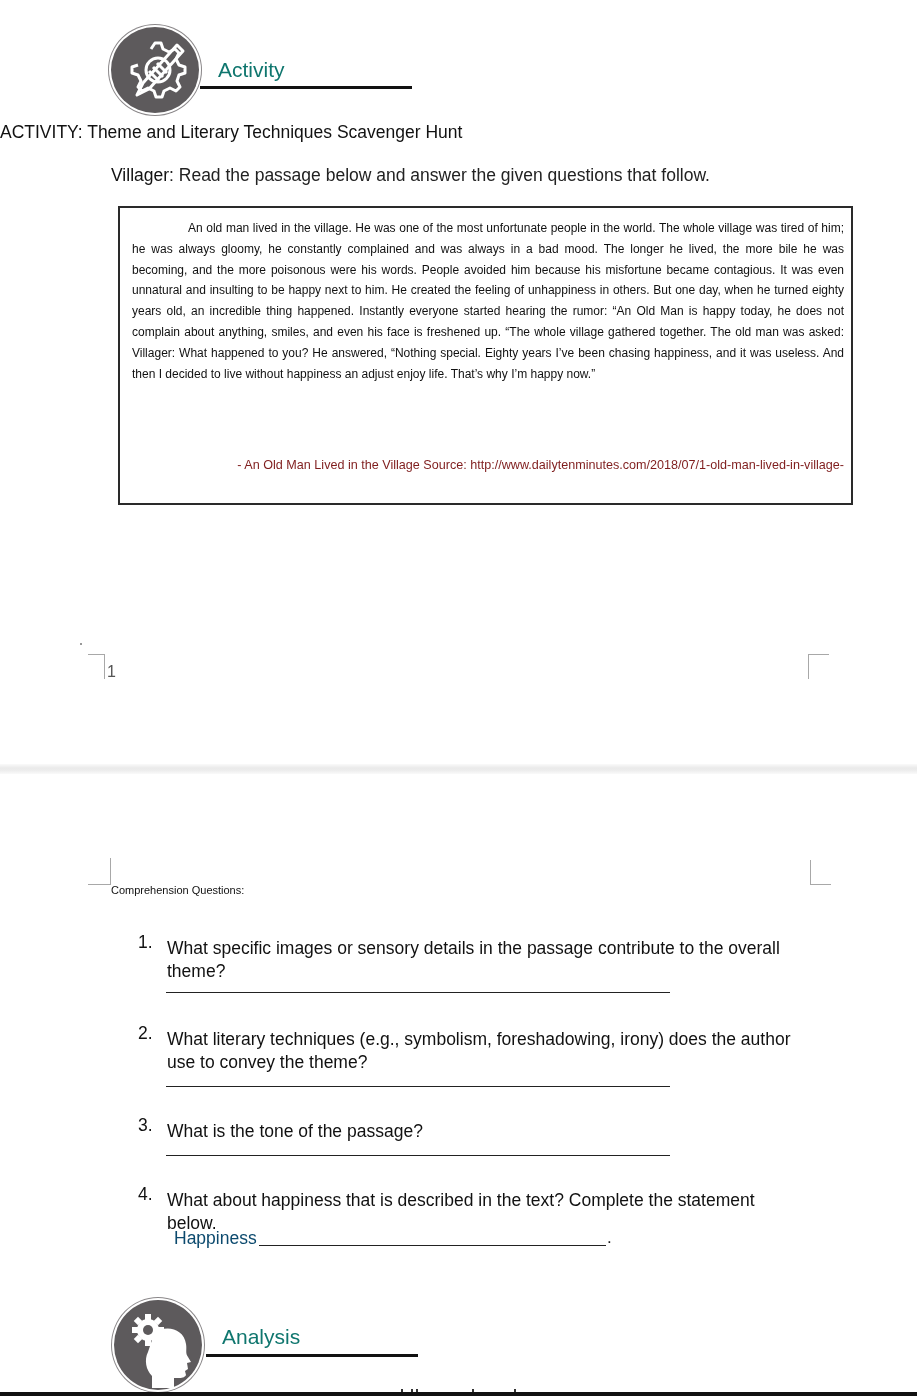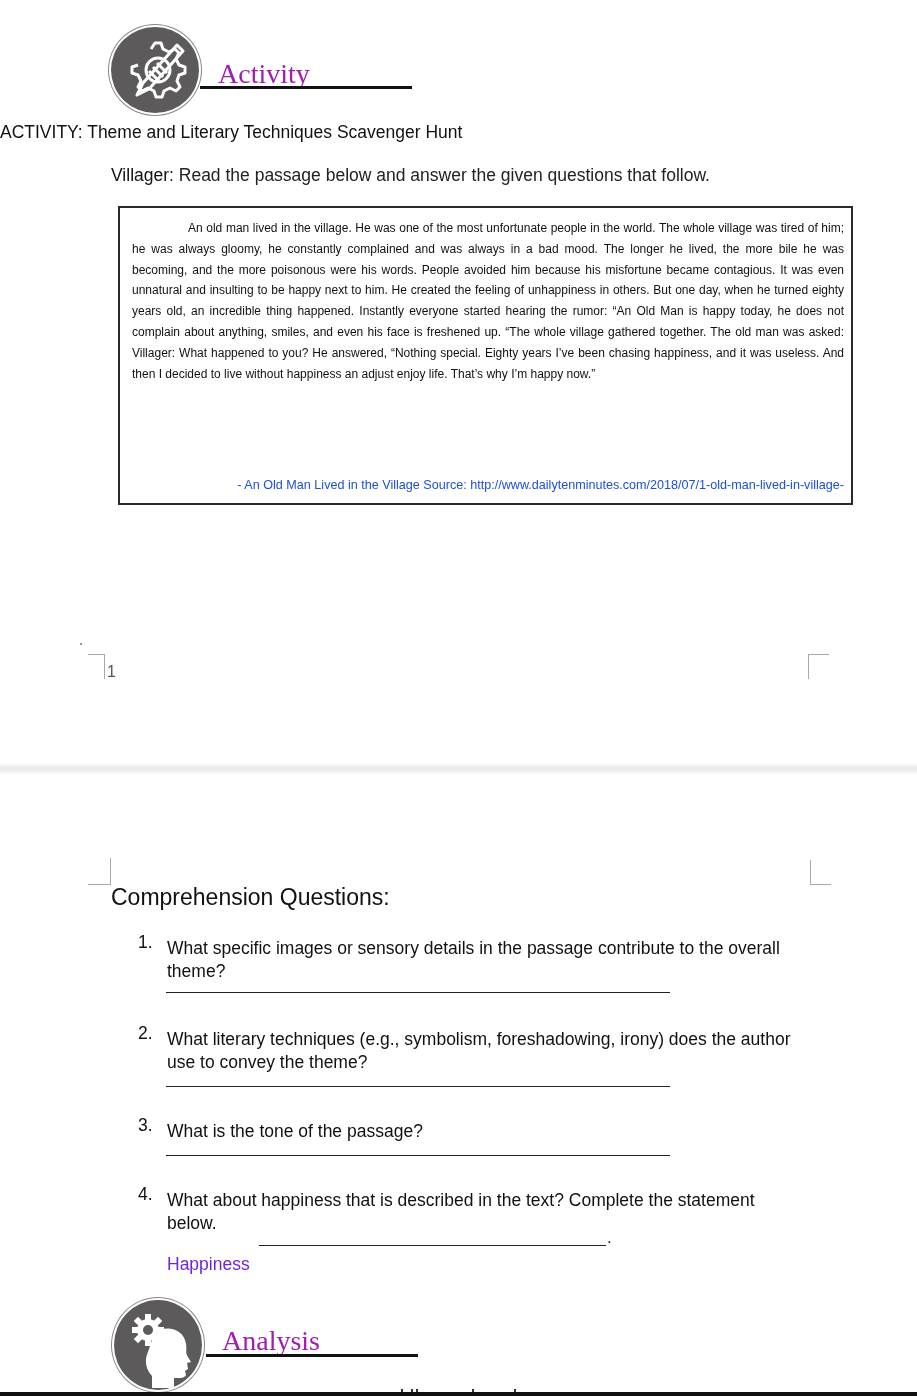--- a/index.html
+++ b/index.html
@@ -10,21 +10,21 @@
   }
   .abs { position: absolute; }
 
   
   .icon-circle {
     position: absolute; border-radius: 50%;
     background: #5d5a5c;
     box-shadow: 0 0 0 2px #ffffff, 0 0 0 3px #8a8789;
   }
   .icon-circle svg { position: absolute; left: 0; top: 0; }
-  .section-title { position: absolute; font-size: 28px; color: #a21caf; font-family: Liberation Serif, serif; }
+  .section-title { position: absolute; font-size: 21px; color: #0f766e; }
   .section-rule { position: absolute; height: 3px; background: #111; }
 
   .activity-heading {
     position: absolute; left: 0; width: 917px; top: 122px; text-align: left;
     font-size: 17.5px; color: #111; padding-left: 0;
   }
   .direction {
     position: absolute; left: 111px; top: 165px; font-size: 17.5px; color: #222;
   }
   .direction b { font-weight: normal; color: #111; }
@@ -32,41 +32,41 @@
   .passage-box {
     position: absolute; left: 118px; top: 206px; width: 735px; height: 299px;
     border: 2px solid #2a2a2a; box-sizing: border-box;
   }
   .passage-text {
     position: absolute; left: 12px; top: 10px; width: 712px;
     font-size: 12px; line-height: 20.8px; text-align: justify; color: #111;
     text-indent: 56px; margin: 0;
   }
   .passage-source {
-    position: absolute; left: 12px; top: 268px; width: 712px;
-    font-size: 12.6px; line-height: 18px; text-align: right; color: #1d4ed8;
+    position: absolute; left: 12px; top: 248px; width: 712px;
+    font-size: 12.6px; line-height: 18px; text-align: right; color: #7f1d1d;
   }
   .passage-source span { display: block; }
 
   .crop-mark { position: absolute; border-color: #a8a8a8; border-style: solid; border-width: 0; }
   .page-num { position: absolute; font-size: 16px; color: #555; }
 
   .page-gap {
     position: absolute; left: 0; top: 764px; width: 917px; height: 10px;
     background: linear-gradient(#fafafa, #eaeaea 40%, #ececec 60%, #fafafa);
   }
 
-  .comp-title { position: absolute; left: 111px; top: 884px; font-size: 23px; color: #111; }
+  .comp-title { position: absolute; left: 111px; top: 884px; font-size: 11px; color: #111; }
 
   .question { position: absolute; left: 138px; width: 660px; font-size: 17.5px; line-height: 23px; color: #111; }
   .question .num { position: absolute; left: 0; top: 0; }
   .question .qtext { position: absolute; left: 29px; top: 6px; width: 630px; }
   .answer-line { position: absolute; height: 0; border-top: 1.5px solid #222; }
 
-  .happiness-label { position: absolute; left: 167px; top: 1228px; font-size: 17.5px; color: #6d28d9; margin-top: 26px; }
+  .happiness-label { position: absolute; left: 174px; top: 1228px; font-size: 17.5px; color: #0c4a6e; }
 
   .bottom-rule { position: absolute; left: 0; top: 1392px; width: 917px; height: 4px; background: #111; }
   .bottom-ticks span { position: absolute; top: 1389px; width: 2px; height: 3px; background: #333; }
 </style>
 </head>
 <body>
 
 <div class="icon-circle" style="left:111px; top:27px; width:88px; height:86px;">
   <svg width="88" height="86" viewBox="0 0 88 86">
     <g fill="none" stroke="#ffffff" stroke-width="3" stroke-linejoin="round">

